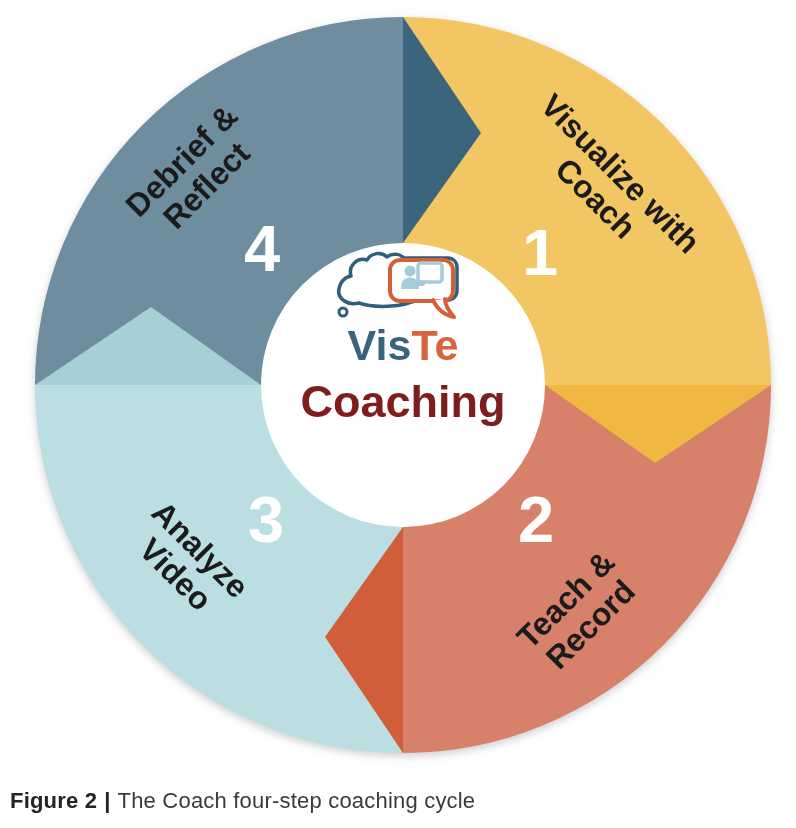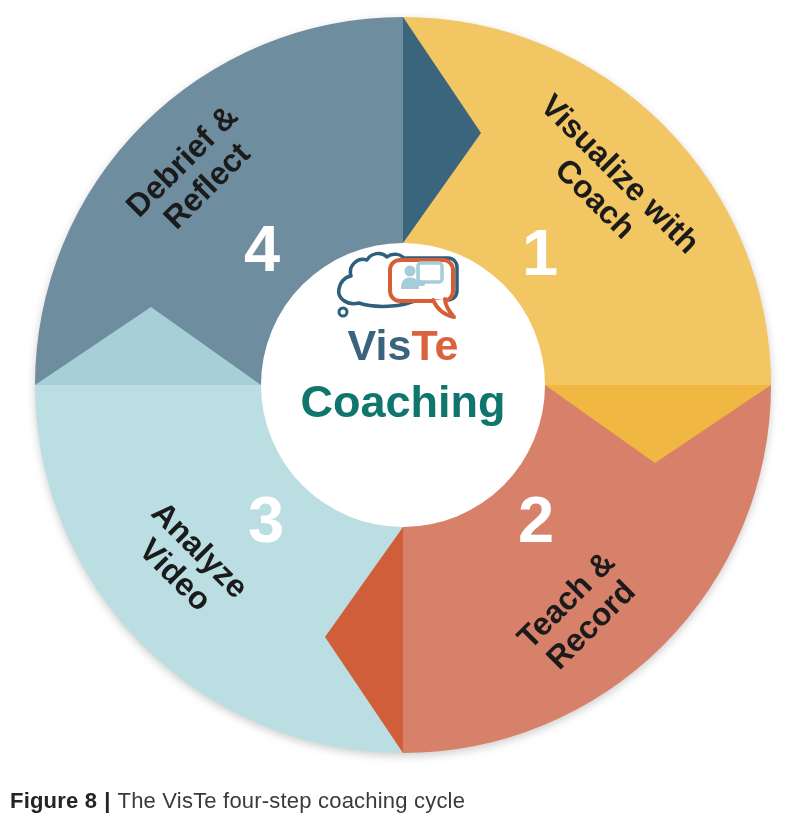--- a/index.html
+++ b/index.html
@@ -100,19 +100,19 @@
       <rect x="57" y="9" width="63" height="41" rx="10" fill="#ffffff" stroke-width="4" stroke="#d65f38"></rect>
       <path d="M100,49 C104,58 111,64 121,66 C114,58 112,53 112,48" fill="#ffffff" stroke-width="4" stroke-linejoin="round" stroke-linecap="round" stroke="#d65f38"></path>
       <circle cx="77" cy="20" r="5.5" fill="#a5cdd9"></circle>
       <path d="M68,38 C68,30 71,26.5 77,26.5 C83,26.5 86,30 86,38 Z" fill="#a5cdd9"></path>
       <rect x="85" y="12" width="24" height="19" rx="3" fill="none" stroke-width="3.5" stroke="#a5cdd9"></rect>
       <rect x="79" y="30" width="13" height="5" rx="2" fill="#a5cdd9"></rect>
     </svg>
     <div class="brand">
       <span style="color: rgb(58, 99, 126);">Vis</span><span style="color: rgb(217, 99, 60);">Te</span>
     </div>
-    <div class="ctitle first" style="color: #0f766e;">Coaching</div>
+    <div class="ctitle first" style="color: #7f1d1d;">Coaching</div>
   </div>
 </div>
 
 <div class="caption">
-  <span class="cap-b">Figure 8</span><span class="cap-sep">|</span><span>The VisTe four-step coaching cycle</span>
+  <span class="cap-b">Figure 2</span><span class="cap-sep">|</span><span>The Coach four-step coaching cycle</span>
 </div>
 
 </body></html>

